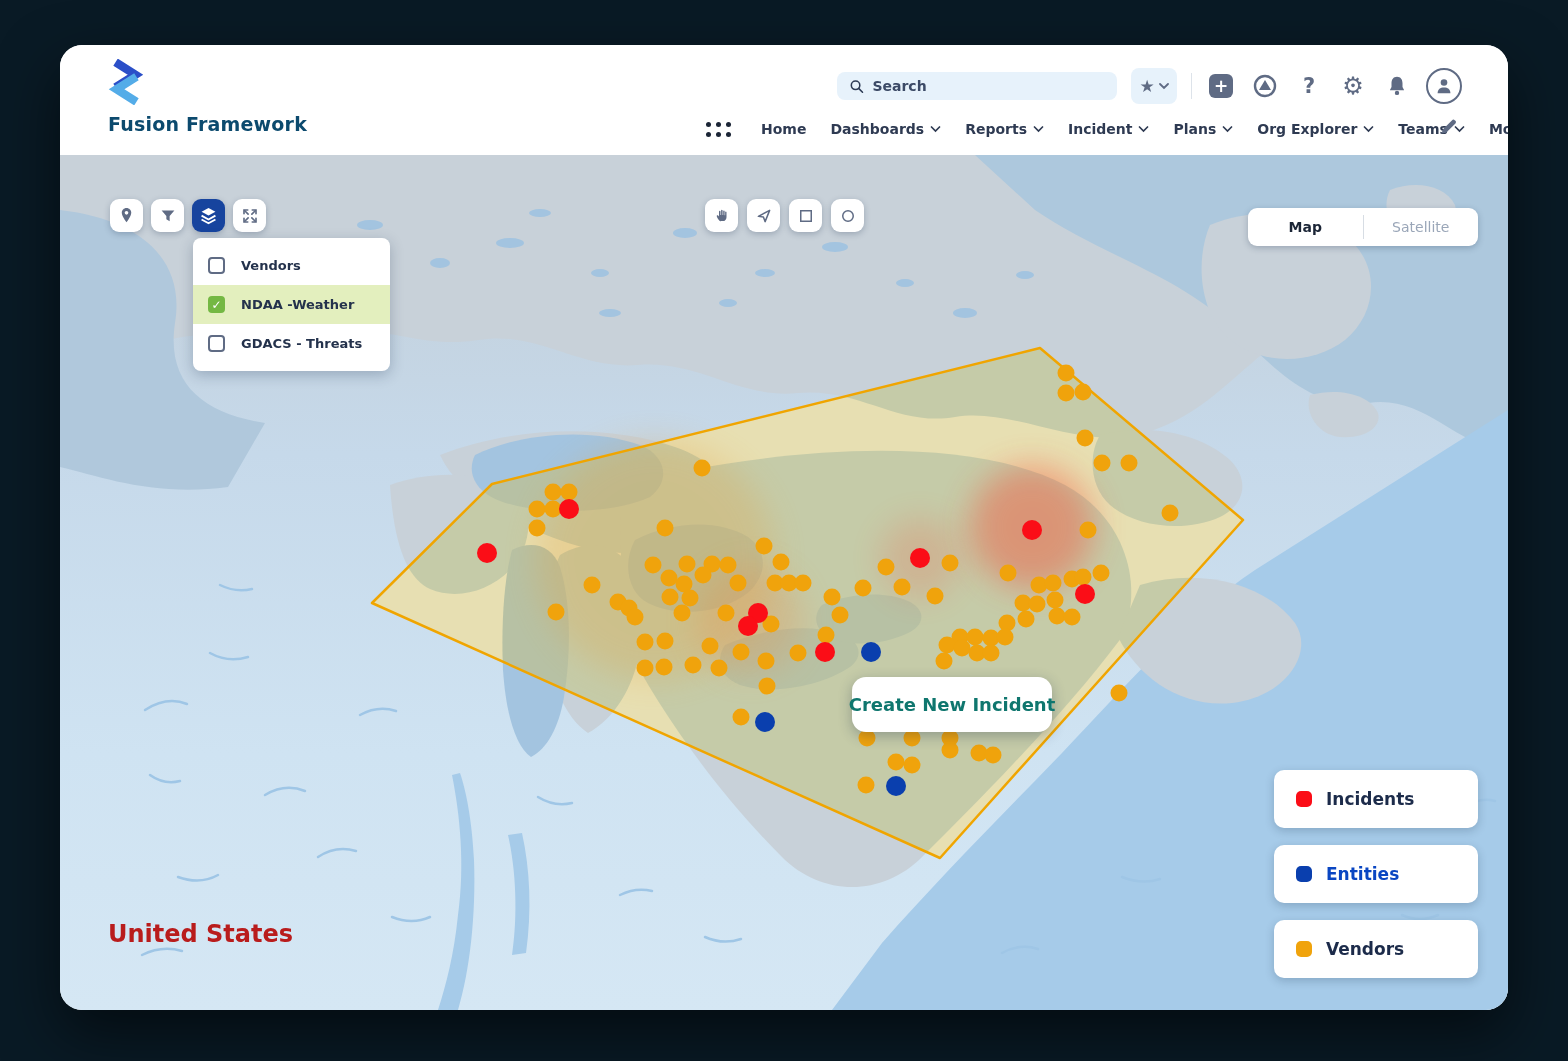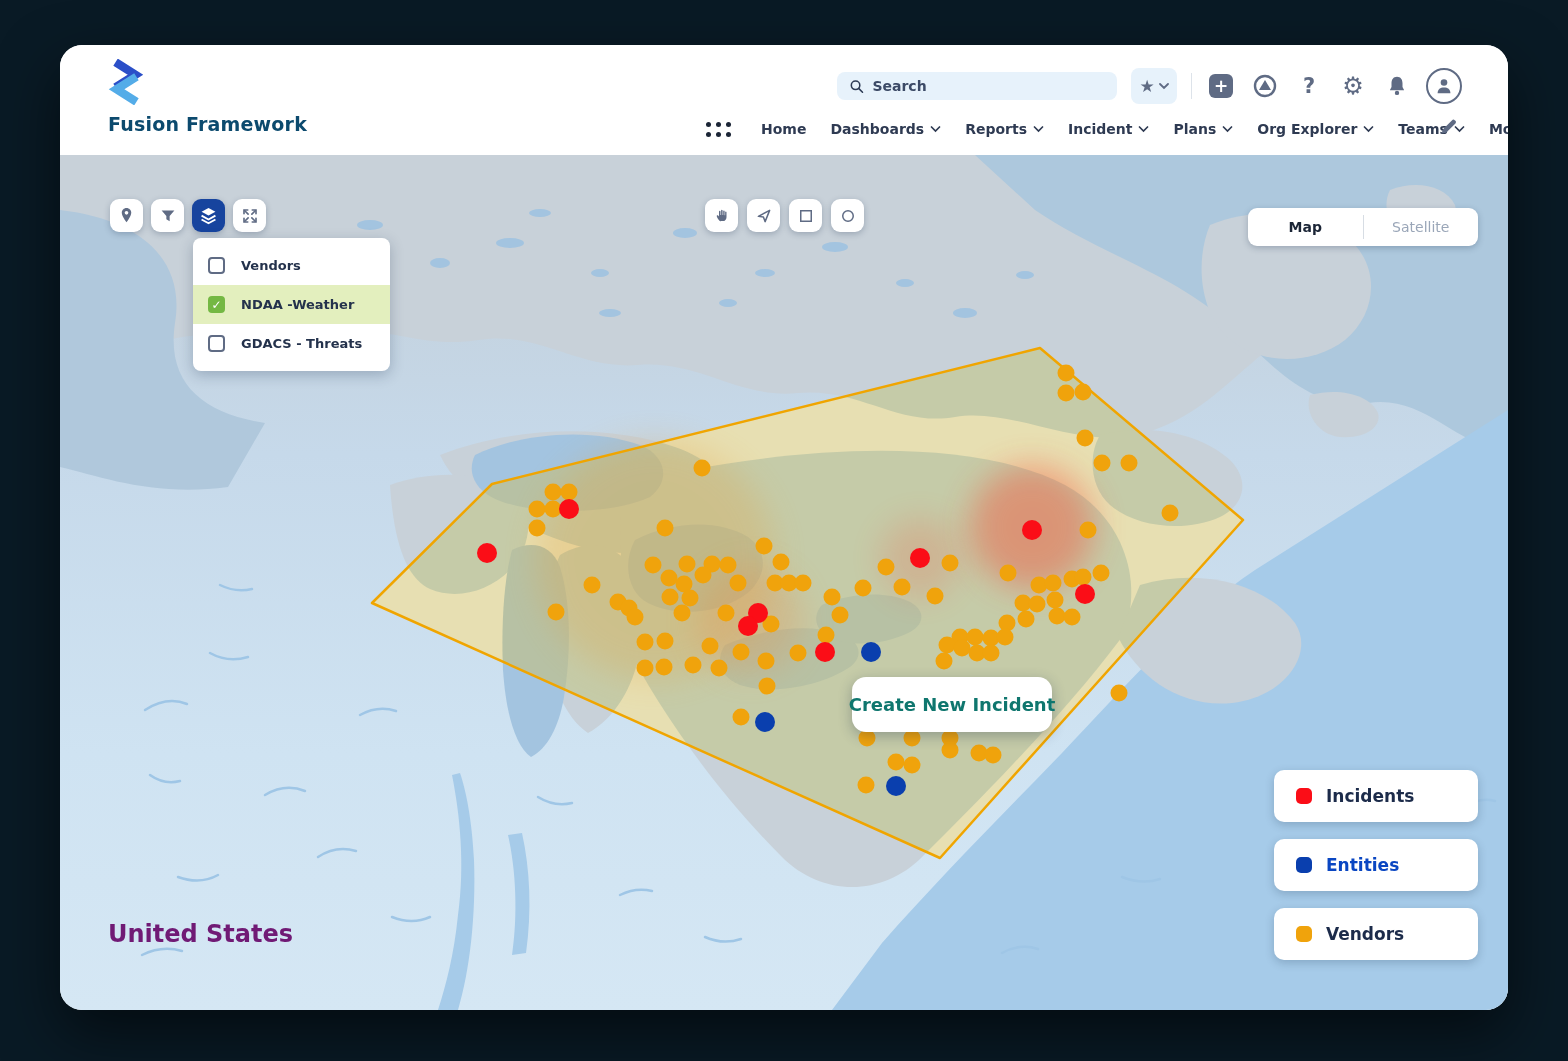--- a/index.html
+++ b/index.html
@@ -72,27 +72,27 @@
   .seg-sat { font-weight:500; color:#9aa6b8; }
   .map-toggle .tdiv { width:1px; height:24px; background:#d7dde4; }
 
   .create-btn { position:absolute; left:792px; top:522px; width:200px; height:55px; background:#fff;
                 border-radius:14px; box-shadow:0 4px 14px rgba(20,40,70,.3); display:flex;
                 align-items:center; justify-content:center; font-size:18px; font-weight:700;
                 color:#0f766e; cursor:pointer; z-index:20; white-space:nowrap; }
 
   .legend { position:absolute; right:30px; top:615px; width:204px; display:flex; flex-direction:column;
             gap:17px; z-index:20; }
-  .legend-card { height:52px; background:#fff; border-radius:10px; box-shadow:0 3px 10px rgba(20,40,70,.22);
+  .legend-card { height:58px; background:#fff; border-radius:10px; box-shadow:0 3px 10px rgba(20,40,70,.22);
                  display:flex; align-items:center; gap:14px; padding-left:22px; cursor:pointer; }
   .legend-swatch { width:16px; height:16px; border-radius:5px; flex:0 0 auto; }
   .legend-label { font-size:17px; font-weight:700; }
 
   .region-label { position:absolute; left:48px; top:765px; font-size:24px; font-weight:700;
-                  color:#701a75; z-index:15; }
+                  color:#b91c1c; z-index:15; }
 </style>
 </head>
 <body>
 
 <div class="window">
 
   <div class="header">
     <div class="brand">
       <svg width="36" height="46" viewBox="0 0 34 44">
         <path d="M7 3 L26 15 L7 27" stroke="#2b4fc8" stroke-width="8" fill="none" stroke-linejoin="miter"></path>

